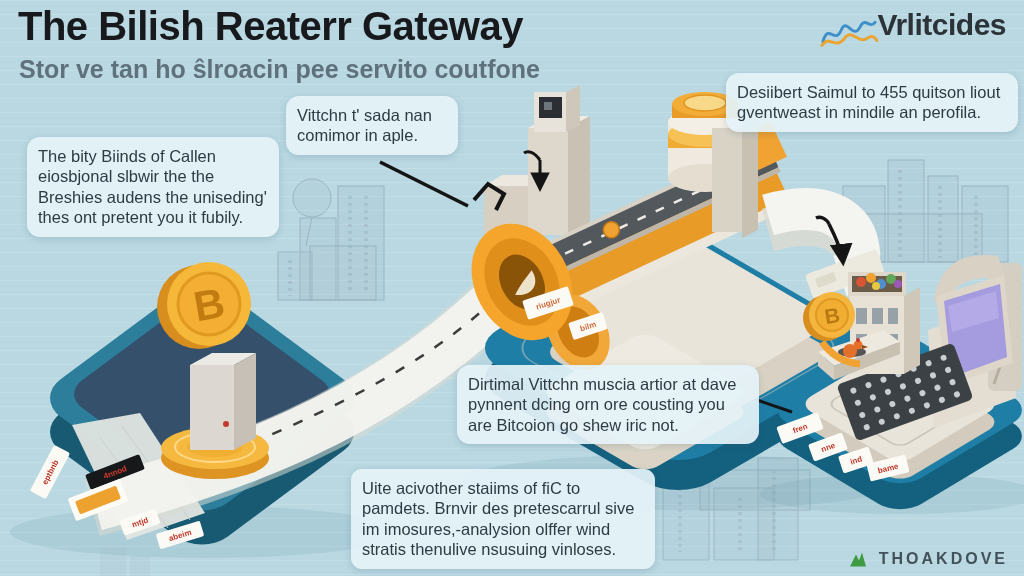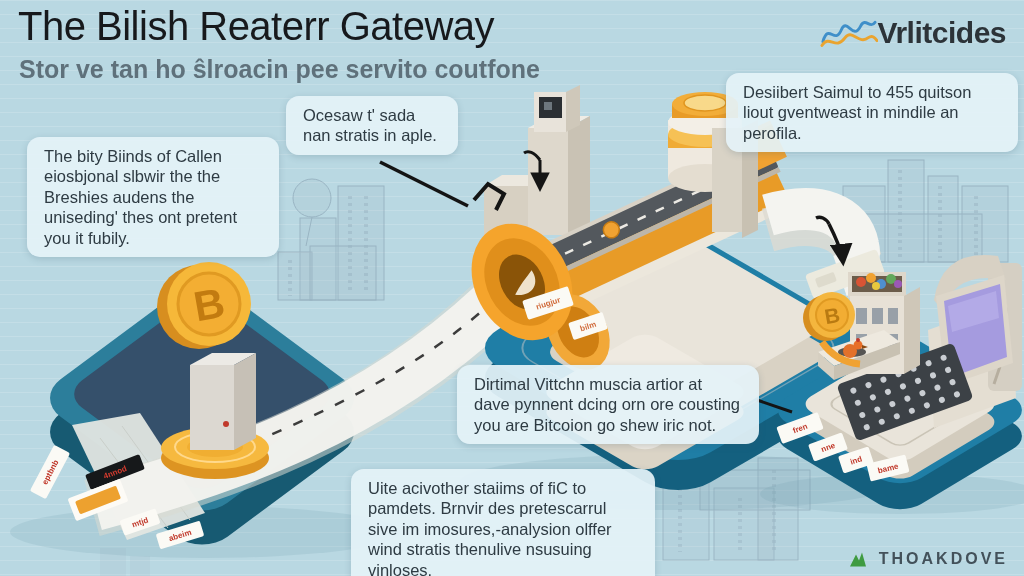--- a/index.html
+++ b/index.html
@@ -2,33 +2,33 @@
 <html><head>
 <meta charset="utf-8">
 <style>
   html,body{margin:0;padding:0;background:#8fb3c0;}
   .stage{position:relative;width:1024px;height:576px;overflow:hidden;
     background:#b9d8e2;
     background-image:repeating-linear-gradient(180deg, rgba(255,255,255,.16) 0 1px, rgba(255,255,255,0) 1px 14px);
     font-family:"Liberation Sans", sans-serif;}
   .stage *{box-sizing:border-box;}
   svg.scene{position:absolute;left:0;top:0;z-index:1;}
-  .hdr-title{position:absolute;left:18px;top:4px;z-index:3;font-size:40px;font-weight:400;
+  .hdr-title{position:absolute;left:18px;top:4px;z-index:3;font-size:40px;font-weight:700;
     letter-spacing:-.5px;color:#17191c;}
   .hdr-sub{position:absolute;left:19px;top:55px;z-index:3;font-size:25px;font-weight:700;color:#5f717b;}
-  .brand{position:absolute;right:18px;top:8px;z-index:3;display:flex;align-items:flex-end;}
+  .brand{position:absolute;right:18px;top:8px;z-index:3;display:flex;align-items:flex-start;}
   .brand-name{font-size:30px;font-weight:800;color:#2c3338;letter-spacing:-.5px;}
   .callout{position:absolute;z-index:2;background:rgba(228,242,247,.93);border-radius:13px;
-    padding:9px 17px;color:#2e3b43;font-size:16.5px;line-height:1.24;font-weight:500;
+    padding:9px 11px;color:#2e3b43;font-size:16.5px;line-height:1.24;font-weight:500;
     box-shadow:0 2px 7px rgba(50,85,105,.20);}
   .co-topcenter{left:286px;top:96px;width:172px;}
   .co-topright{left:726px;top:73px;width:292px;}
   .co-left{left:27px;top:137px;width:252px;}
   .co-midright{left:457px;top:365px;width:302px;}
-  .co-bottom{left:351px;top:469px;width:304px;}
+  .co-bottom{left:351px;top:469px;width:304px;border-radius:11px;}
   .footer-brand{position:absolute;right:16px;bottom:8px;z-index:3;display:flex;align-items:center;gap:12px;}
   .footer-name{font-size:16px;font-weight:800;letter-spacing:3px;color:#43515a;}
 </style>
 </head>
 <body>
 
 <div class="stage">
 
 <svg class="scene" width="1024" height="576" viewBox="0 0 1024 576">
   <defs>
@@ -353,21 +353,21 @@
 <div class="hdr-sub">Stor ve tan ho ŝlroacin pee servito coutfone</div>
 
 <div class="brand">
   <svg width="58" height="42" viewBox="0 0 60 42">
     <path d="M3,34 C9,14 15,38 22,22 C28,8 34,34 42,18 C47,8 52,22 57,14" fill="none" stroke="#3f8fc9" stroke-width="3" stroke-linecap="round"></path>
     <path d="M2,38 C10,26 16,44 26,30 C33,20 40,38 50,30 C54,27 57,30 59,33" fill="none" stroke="#eaa42f" stroke-width="3" stroke-linecap="round"></path>
   </svg>
   <span class="brand-name">Vrlitcides</span>
 </div>
 
-<div class="callout co-topcenter">Ocesaw t' sada nan stratis in aple.</div>
+<div class="callout co-topcenter">Vittchn t' sada nan comimor in aple.</div>
 <div class="callout co-topright">Desiibert Saimul to 455 quitson liout gventweast in mindile an perofila.</div>
 <div class="callout co-midright">Dirtimal Vittchn muscia artior at dave pynnent dcing orn ore cousting you are Bitcoion go shew iric not.</div>
 <div class="callout co-left">The bity Biinds of Callen eiosbjonal slbwir the the Breshies audens the uniseding' thes ont pretent you it fubily.</div>
 <div class="callout co-bottom">Uite acivother staiims of fiC to pamdets. Brnvir des pretescarrul sive im imosures,-analysion olffer wind stratis thenulive nsusuing vinloses.</div>
 
 <div class="footer-brand">
   <svg width="18" height="17" viewBox="0 0 18 16">
     <path d="M1,15 L7,3 L10,9 L13,1 L17,15 Z" fill="#3f9b41"></path>
   </svg>
   <span class="footer-name">THOAKDOVE</span>

